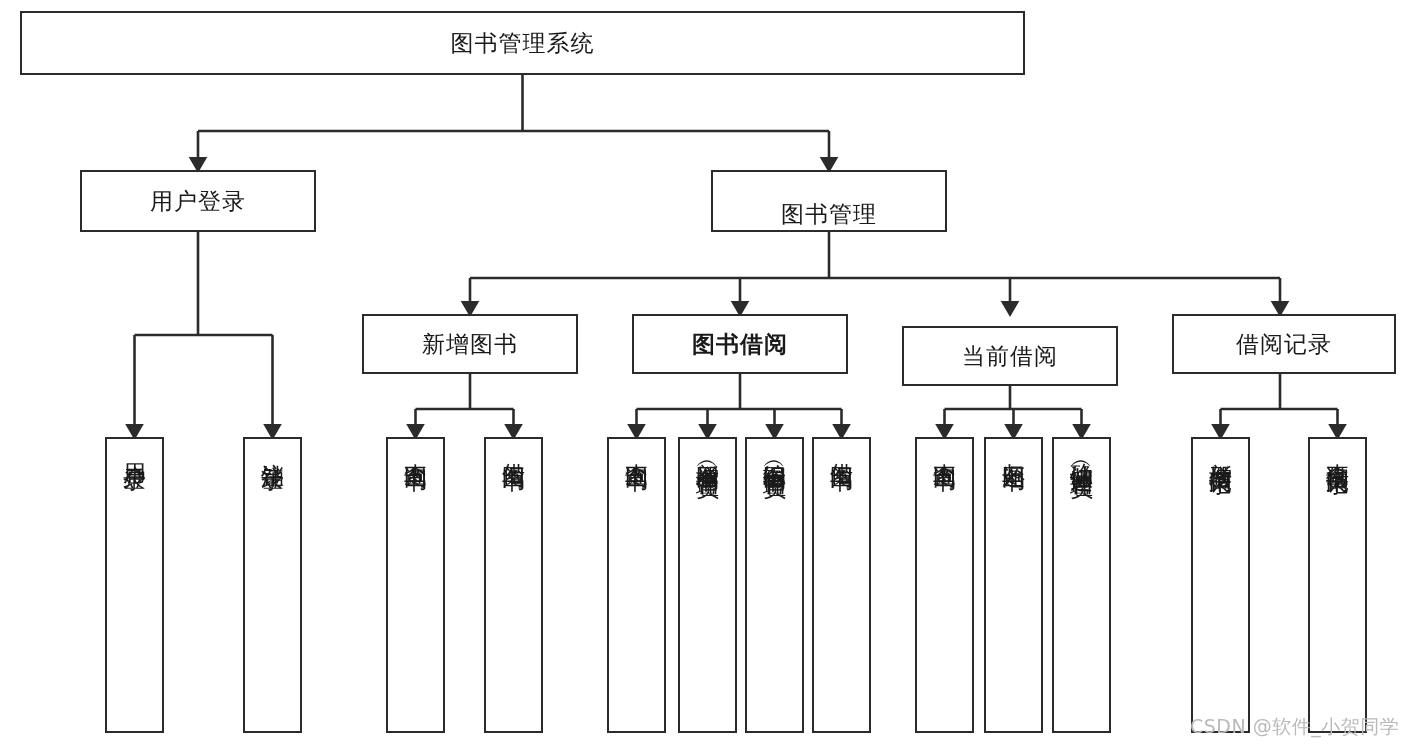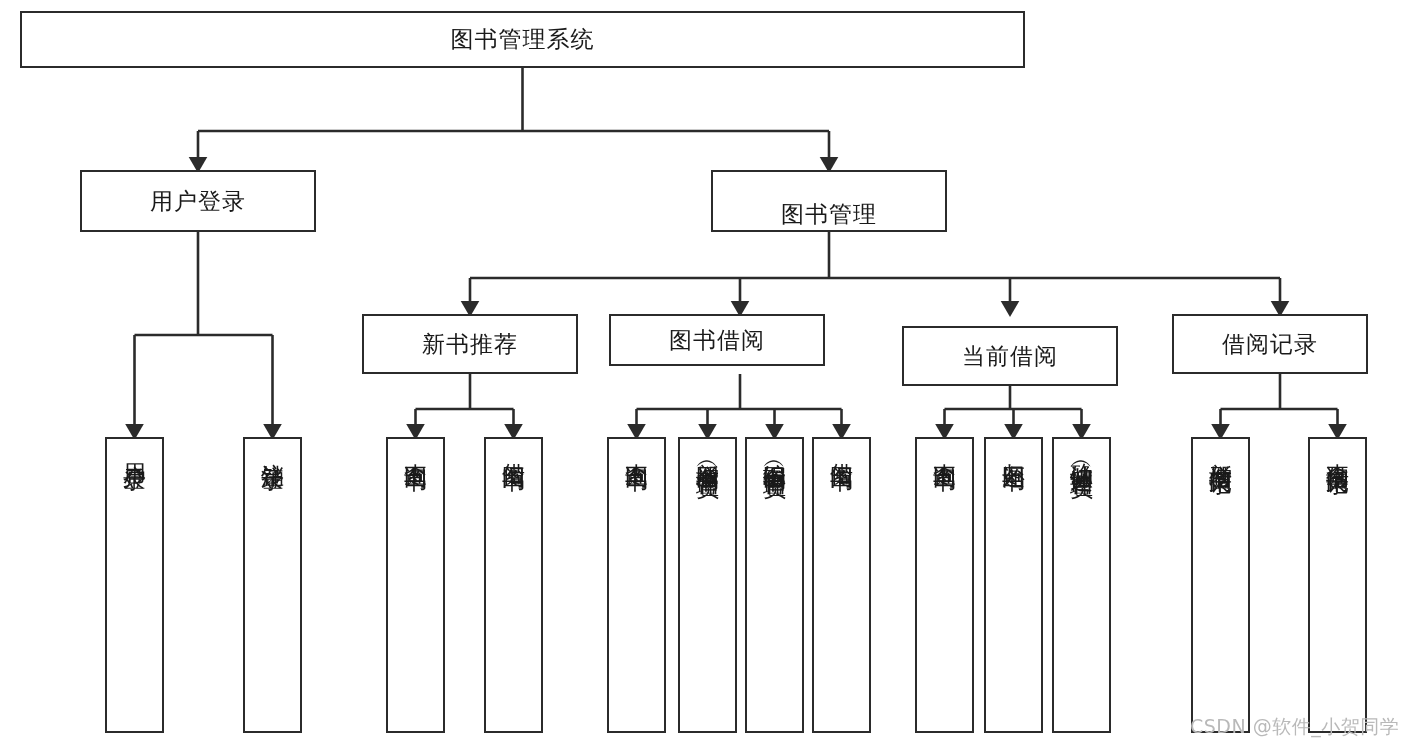--- a/index.html
+++ b/index.html
@@ -103,39 +103,39 @@
         <path d="M1013.5,409 L1013.5,427" marker-end="url(#arrowhead)"></path>
         <path d="M1081.5,409 L1081.5,427" marker-end="url(#arrowhead)"></path>
         <path d="M1280,374 L1280,409"></path>
         <path d="M1220.5,409 L1337.5,409"></path>
         <path d="M1220.5,409 L1220.5,427" marker-end="url(#arrowhead)"></path>
         <path d="M1337.5,409 L1337.5,427" marker-end="url(#arrowhead)"></path>
       </g>
   </svg>
 
   <div id="nodes-layer">
-      <div class="node horiz" style="left: 20px; top: 11px; width: 1005px; height: 57px;">
+      <div class="node horiz" style="left: 20px; top: 11px; width: 1005px; height: 64px;">
         <span class="hlabel">图书管理系统</span>
       </div>
       <div class="node horiz" style="left: 80px; top: 170px; width: 236px; height: 62px;">
         <span class="hlabel">用户登录</span>
       </div>
       <div class="node horiz" style="left: 711px; top: 170px; width: 236px; height: 62px; align-items: flex-end;">
         <span class="hlabel">图书管理</span>
       </div>
       <div class="node horiz" style="left: 362px; top: 314px; width: 216px; height: 60px;">
-        <span class="hlabel">新书推荐</span>
+        <span class="hlabel">新增图书</span>
       </div>
-      <div class="node horiz" style="left: 609px; top: 314px; width: 216px; height: 52px;">
+      <div class="node horiz" style="left: 632px; top: 314px; width: 216px; height: 60px; font-weight: bold;">
         <span class="hlabel">图书借阅</span>
       </div>
       <div class="node horiz" style="left: 902px; top: 314px; width: 216px; height: 60px; margin-top: 12px;">
         <span class="hlabel">当前借阅</span>
       </div>
-      <div class="node horiz" style="left: 1172px; top: 314px; width: 196px; height: 60px;">
+      <div class="node horiz" style="left: 1172px; top: 314px; width: 224px; height: 60px;">
         <span class="hlabel">借阅记录</span>
       </div>
       <div class="node vert" style="left: 105px; top: 437px; width: 59px; height: 296px;">
         <span class="vlabel">用户登录</span>
       </div>
       <div class="node vert" style="left: 243px; top: 437px; width: 59px; height: 296px;">
         <span class="vlabel">注销登录</span>
       </div>
       <div class="node vert" style="left: 386px; top: 437px; width: 59px; height: 296px;">
         <span class="vlabel">查询图书</span>

